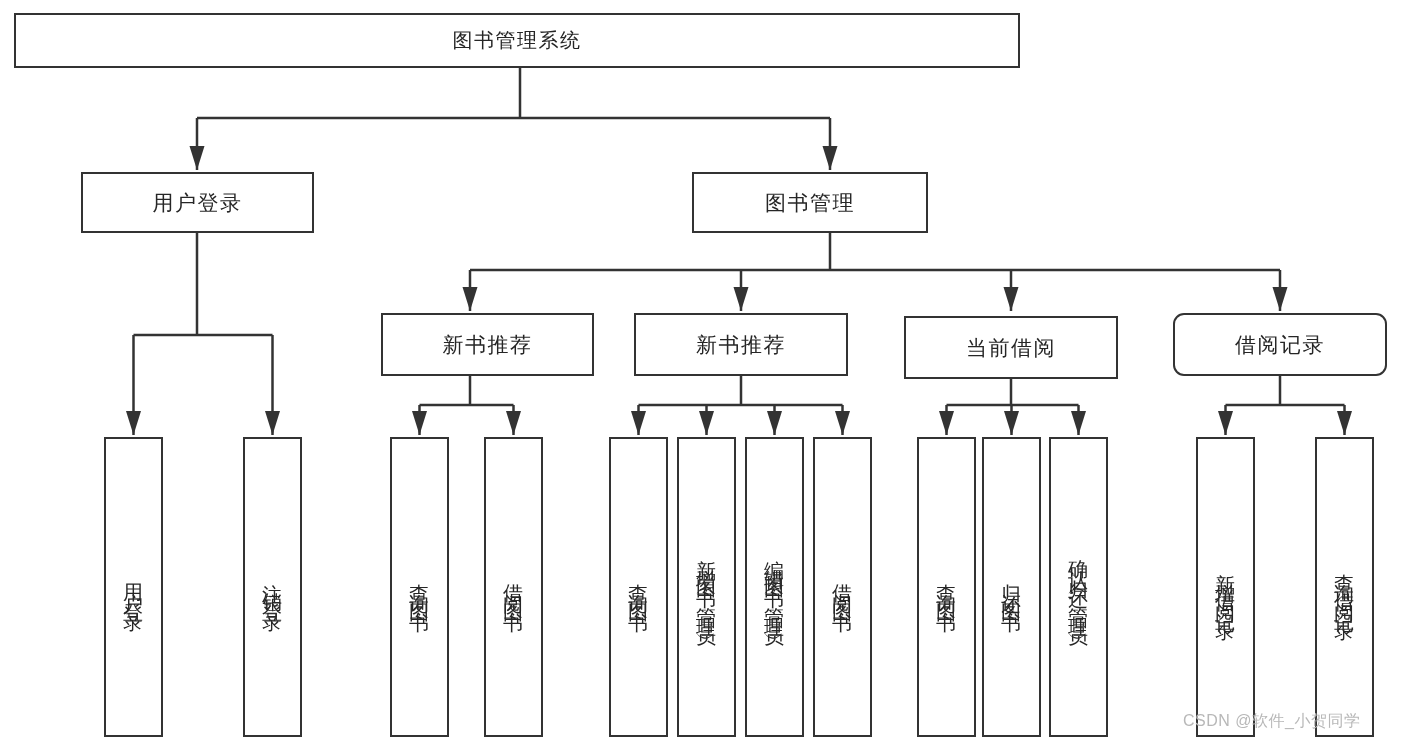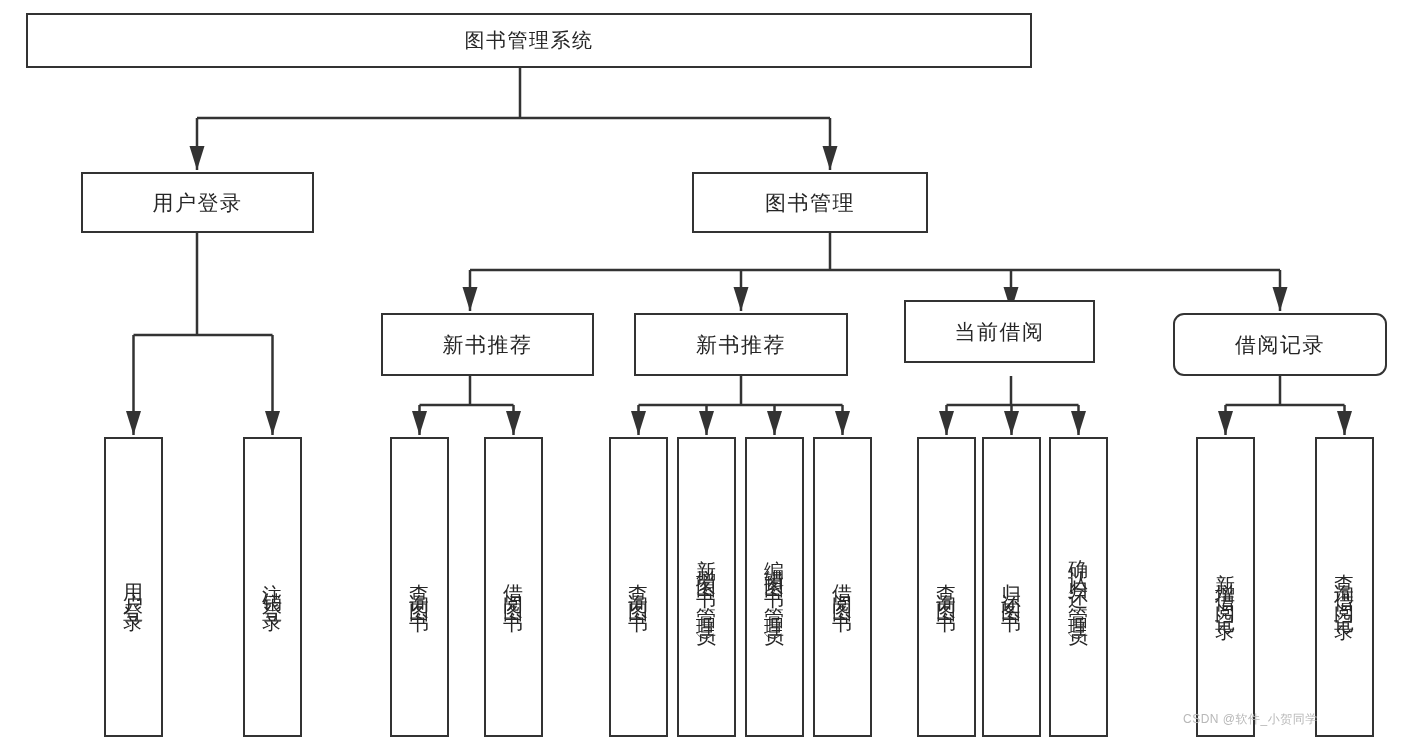--- a/index.html
+++ b/index.html
@@ -48,26 +48,26 @@
   .leaf .vtxt {
     display: inline-block;
     writing-mode: vertical-rl;
     text-orientation: mixed;
     letter-spacing: 0.48em;
     line-height: 1;
     white-space: nowrap;
   }
 
   
-  .root-box  { left: 14px;   top: 13px;  width: 1006px; height: 55px; margin-left: 12px; }
+  .root-box  { left: 14px;   top: 13px;  width: 1006px; height: 55px; }
   .n-login   { left: 81px;   top: 172px; width: 233px;  height: 61px; }
   .n-mgmt    { left: 692px;  top: 172px; width: 236px;  height: 61px; }
   .n-recom   { left: 381px;  top: 313px; width: 213px;  height: 63px; font-family: Liberation Serif, serif; }
   .n-borrow  { left: 634px;  top: 313px; width: 214px;  height: 63px; }
-  .n-current { left: 904px;  top: 300px; width: 191px;  height: 63px; }
+  .n-current { left: 904px;  top: 316px; width: 214px;  height: 63px; }
   .n-records { left: 1173px; top: 313px; width: 214px;  height: 63px; border-radius: 11px; }
 
   
   .lf-1  { left: 104px; }
   .lf-2  { left: 243px; }
   .lf-3  { left: 390px; }
   .lf-4  { left: 484px; }
   .lf-5  { left: 609px; }
   .lf-6  { left: 677px; }
   .lf-7  { left: 745px; }
@@ -76,21 +76,21 @@
   .lf-10 { left: 982px; }
   .lf-11 { left: 1049px; }
   .lf-12 { left: 1196px; }
   .lf-13 { left: 1315px; }
 
   .watermark {
     position: absolute;
     left: 1183px; top: 711px;
     width: 222px;
     color: var(--wm);
-    font-size: 12px;
+    font-size: 16px;
     letter-spacing: 0.5px;
     white-space: nowrap;
     z-index: 5;
   }
 </style>
 </head>
 <body>
 
 <div class="canvas">
 

